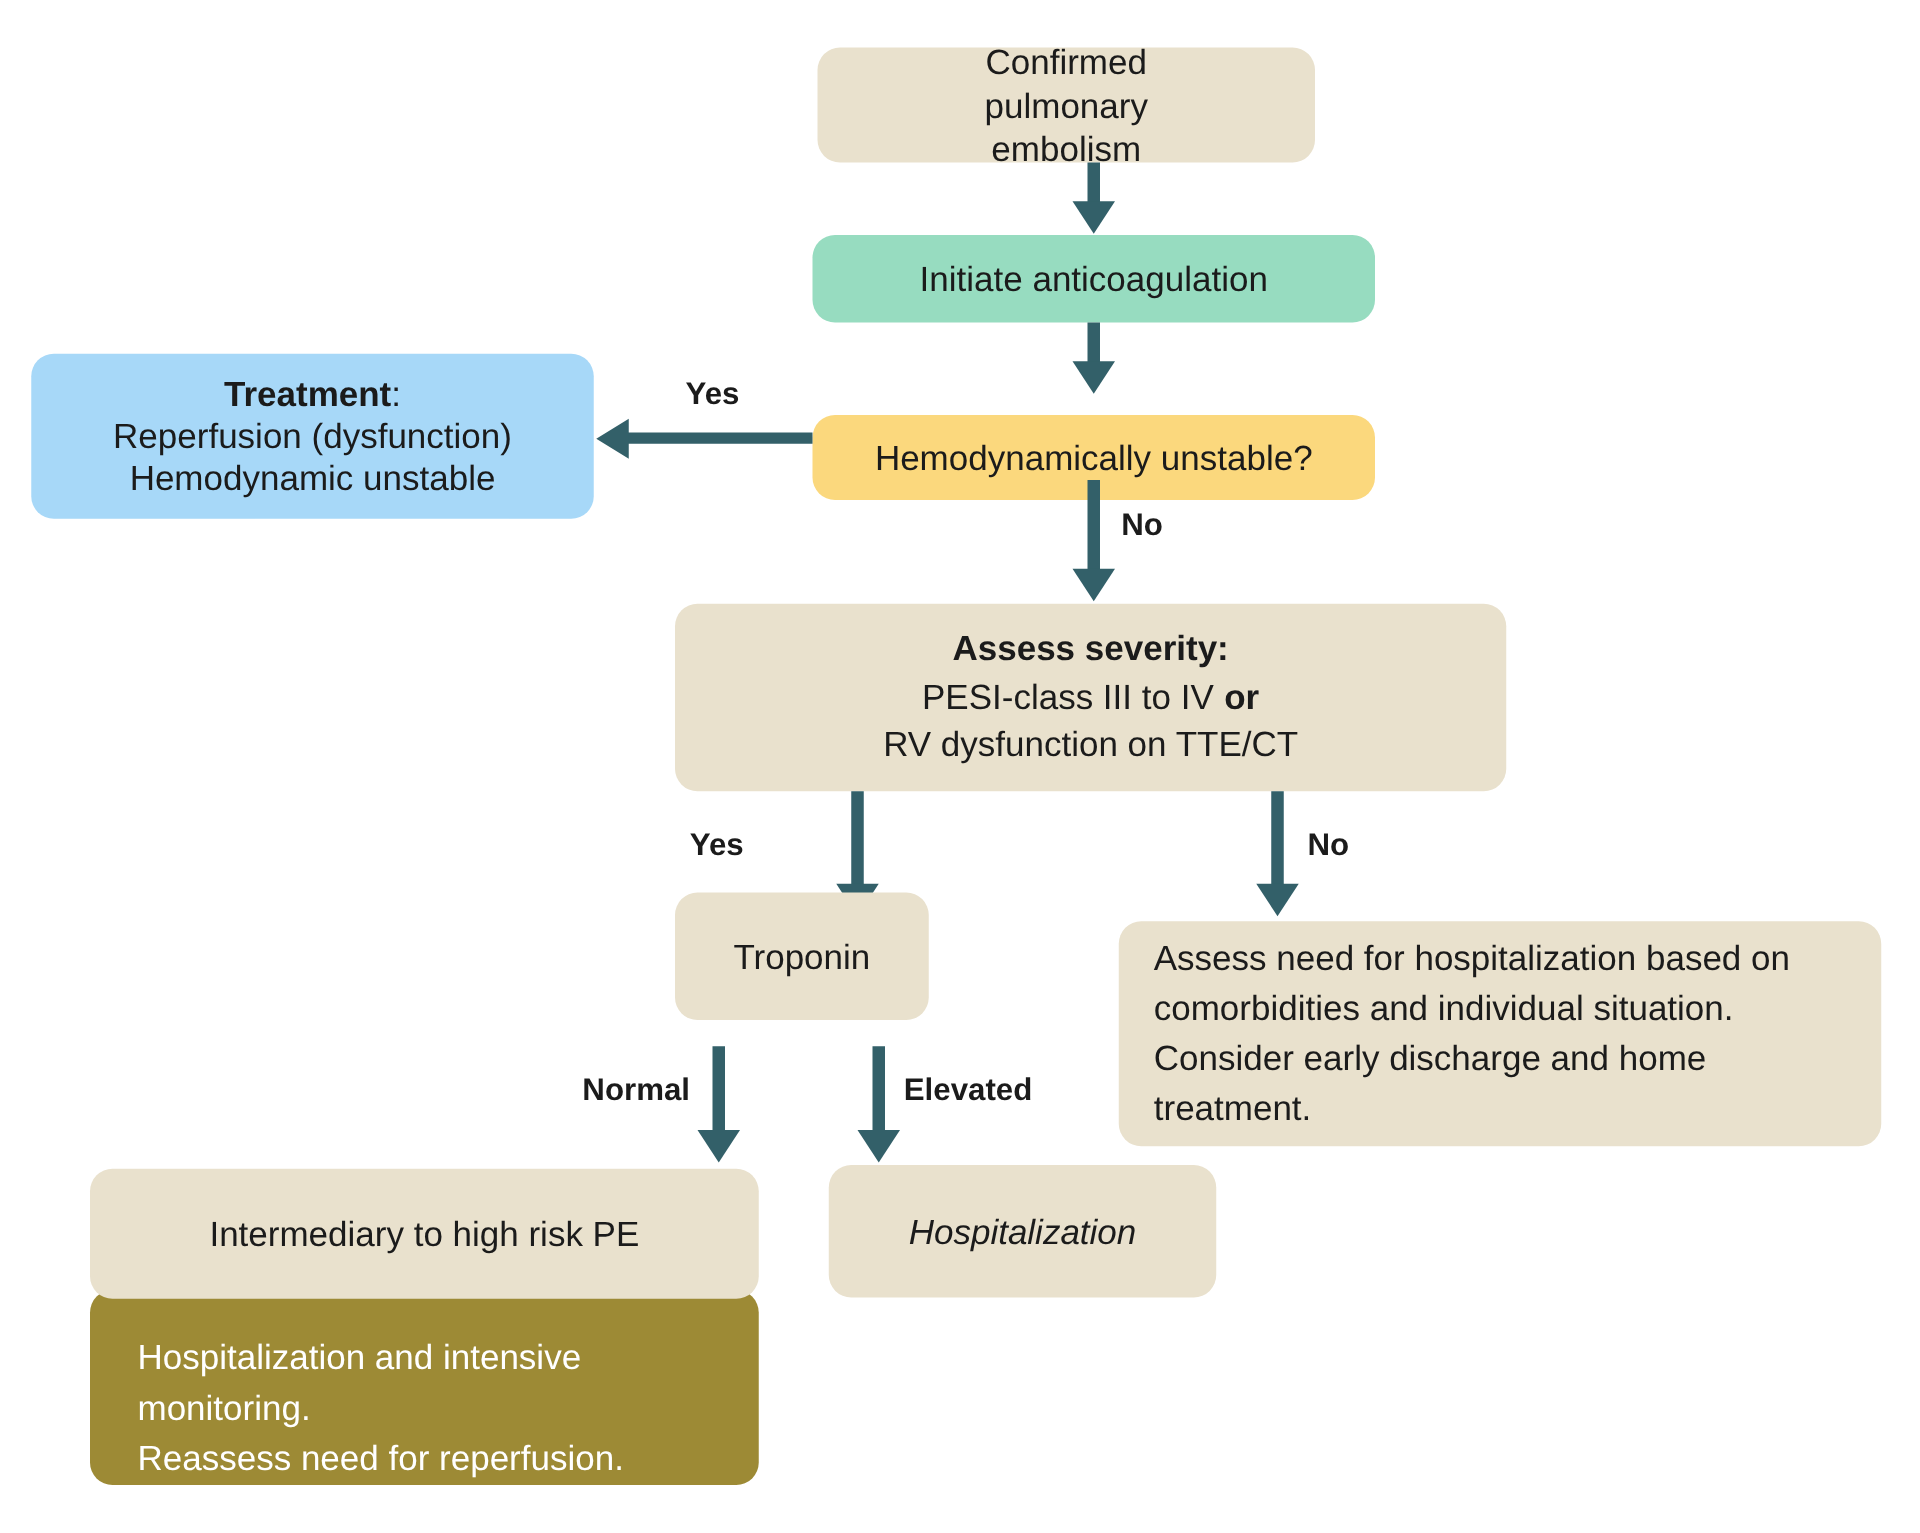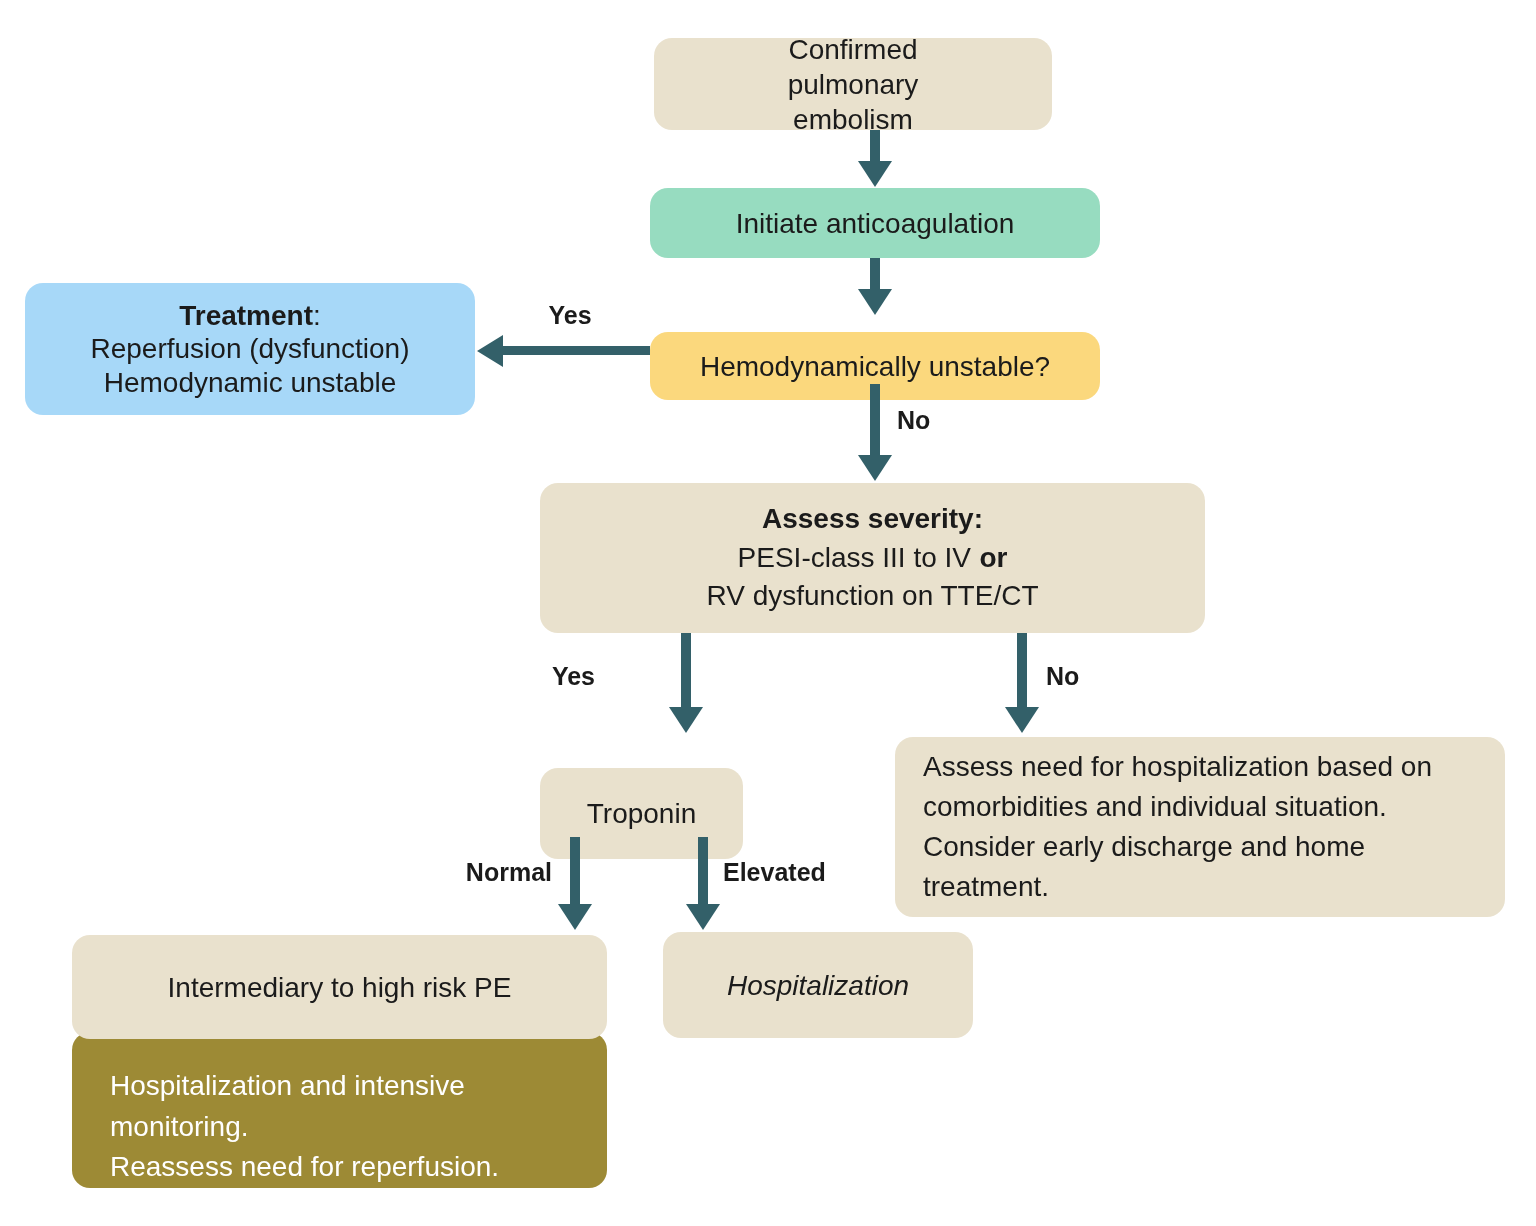--- a/index.html
+++ b/index.html
@@ -105,21 +105,21 @@
     <div class="head"></div>
   </div>
   <div class="edge-label align-right" style="left:595px; top:664px; width:75px; text-align:right; transform:translateX(-75px);">Yes</div>
 
   <div class="arrow-v" style="left:1002px; top:633px; width:40px; height:100px;">
     <div class="shaft"></div>
     <div class="head"></div>
   </div>
   <div class="edge-label" style="left:1046px; top:664px;">No</div>
 
-  <div class="node beige" style="left:540px; top:768px; width:203px; height:91px;">
+  <div class="node beige" style="left:540px; top:714px; width:203px; height:102px;">
     <div>Troponin</div>
   </div>
 
   <div class="node beige left-text" style="left:895px; top:737px; width:610px; height:180px; padding:6px 28px; line-height:1.43; justify-content:center;">
     <div>Assess need for hospitalization based on comorbidities and individual situation. Consider early discharge and home treatment.</div>
   </div>
 
   <div class="arrow-v" style="left:555px; top:837px; width:40px; height:93px;">
     <div class="shaft"></div>
     <div class="head"></div>

